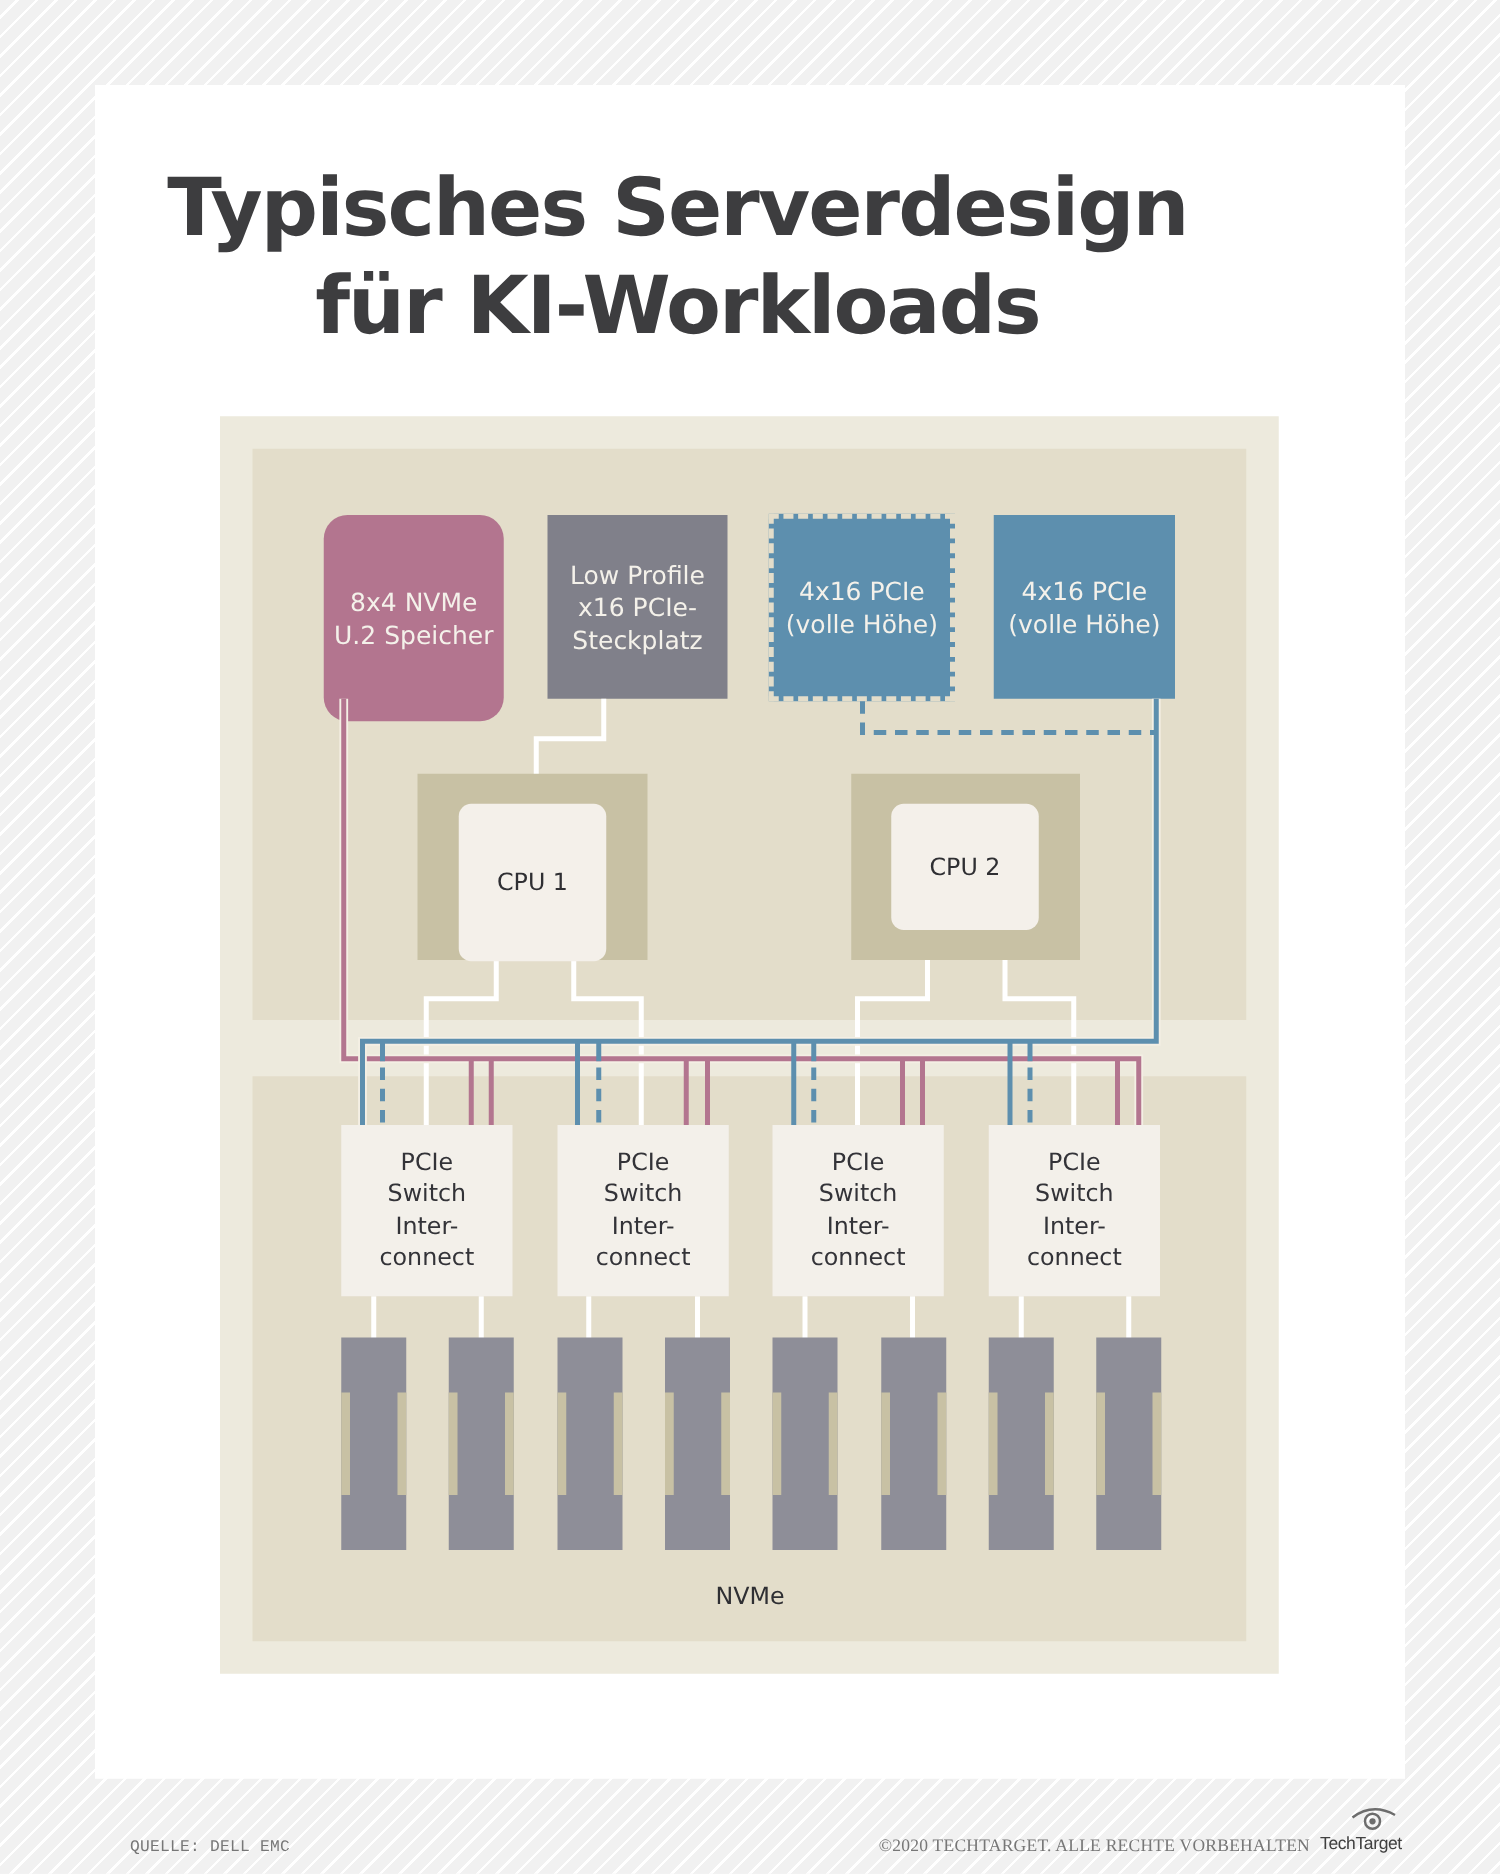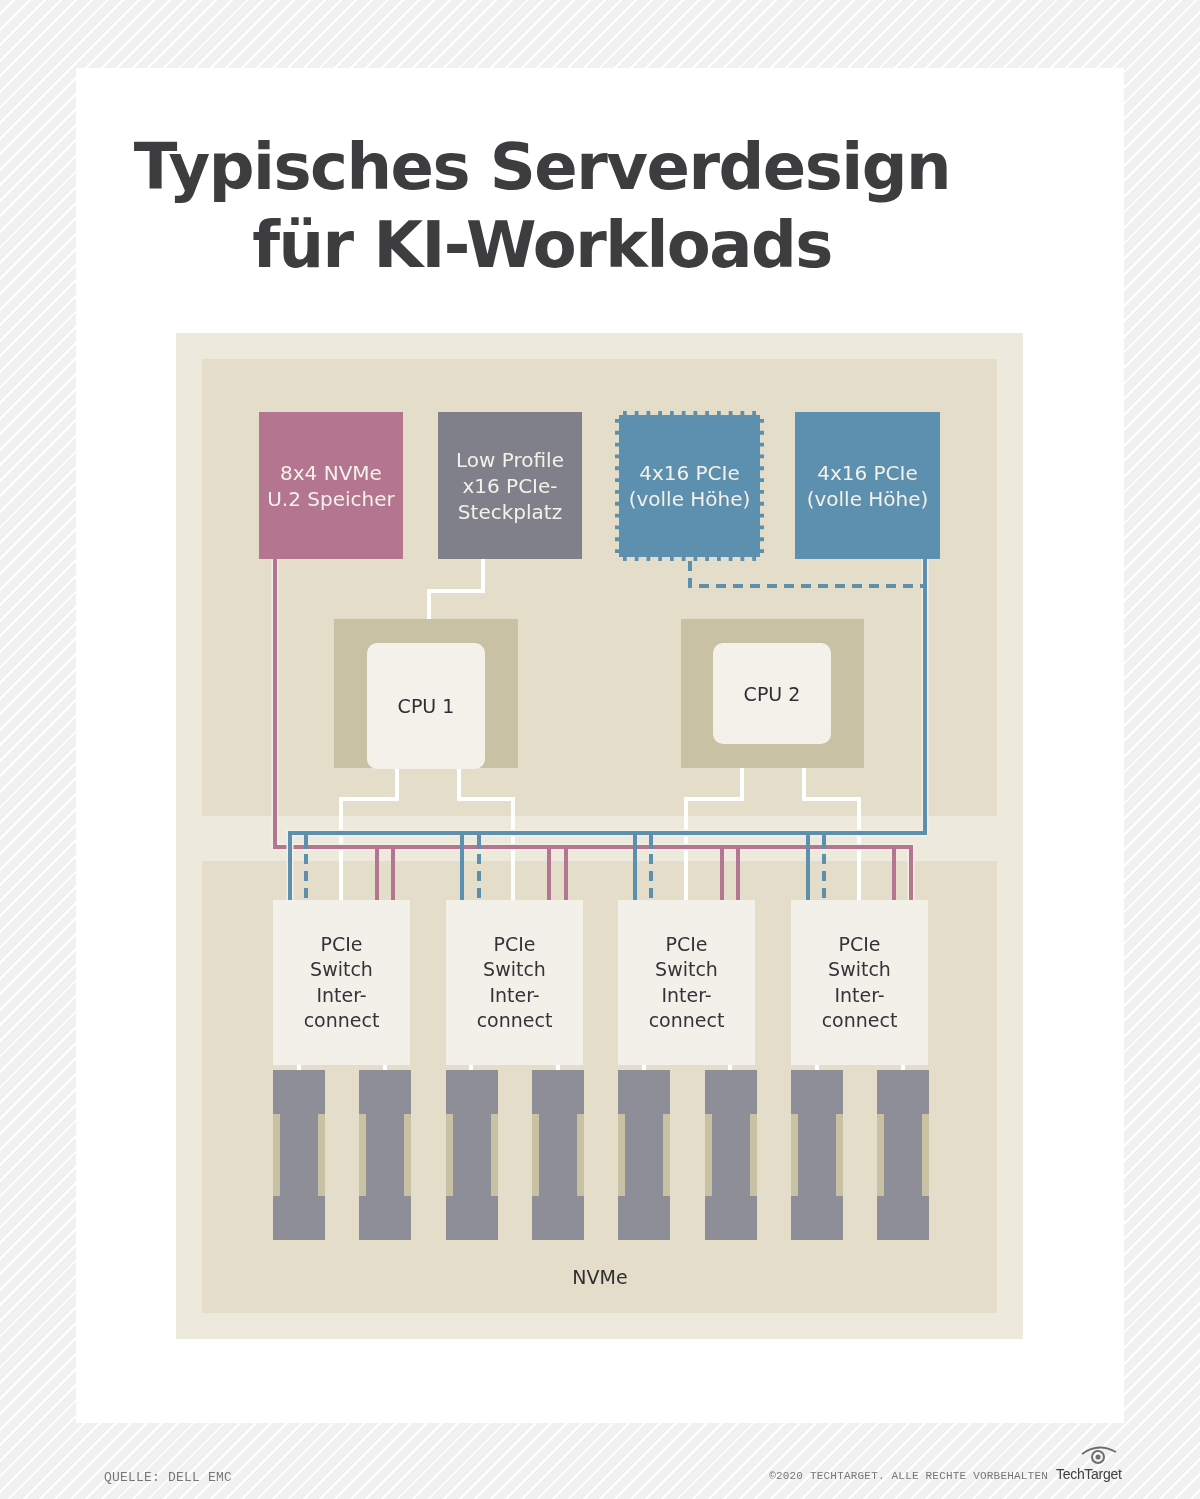--- a/index.html
+++ b/index.html
@@ -43,42 +43,42 @@
   }
   .cpu-sock {
     position: absolute; background: #c8c1a4;
   }
   .cpu-core {
     position: absolute; background: #f4f0ea; border-radius: 10px;
     display: flex; align-items: center; justify-content: center;
     color: #2f2f33; font-size: 19px; font-family: "DejaVu Sans", sans-serif;
   }
   .switch {
-    position: absolute; width: 137px; height: 165px; background: #f3f0ea;
+    position: absolute; width: 137px; height: 137px; background: #f3f0ea;
     display: flex; align-items: center; justify-content: center; text-align: center;
     color: #333338; font-size: 19px; line-height: 25.5px; white-space: pre-line;
     font-family: "DejaVu Sans", sans-serif;
   }
   .gpu {
     position: absolute; width: 52px; height: 170px; background: #8e8e98;
   }
   .gpu .notch { position: absolute; top: 44px; width: 7px; height: 82px; background: #c8c1a4; }
   .gpu .notch.l { left: 0; }
   .gpu .notch.r { right: 0; }
   .gpus-label {
     position: absolute; left: 500px; top: 1266px; width: 200px; text-align: center;
     color: #2f2f33; font-size: 19px; font-family: "DejaVu Sans", sans-serif;
   }
   .footer-left {
     position: absolute; left: 76px; top: 1470px; font-size: 13px; color: #777;
     letter-spacing: 0.2px; font-family: Liberation Mono, monospace; padding-left: 28px;
   }
   .footer-right {
-    position: absolute; right: 152px; top: 1470px; font-size: 11px; color: #777;
-    letter-spacing: 0.2px; font-family: Liberation Mono, monospace;
+    position: absolute; right: 152px; top: 1470px; font-size: 14px; color: #777;
+    letter-spacing: 0.2px; font-family: Liberation Serif, serif;
   }
   .logo {
     position: absolute; left: 1056px; top: 1442px; width: 70px; height: 40px;
   }
   .logo-text {
     position: absolute; left: 0; bottom: 0; font-size: 14px; color: #404040;
     font-family: Liberation Sans, sans-serif; letter-spacing: -0.3px;
   }
 </style>
 </head>
@@ -88,21 +88,21 @@
 
 <div class="title">
   <div>Typisches Serverdesign</div>
   <div>für KI-Workloads</div>
 </div>
 
 <div class="chassis"></div>
 <div class="board" style="left:202px;top:359px;width:795px;height:457px;"></div>
 <div class="board" style="left:202px;top:861px;width:795px;height:452px;"></div>
 
-<div class="block nvme" style="left:259px;top:412px;width:144px;height:147px;">8x4 NVMe
+<div class="block nvme" style="left:259px;top:412px;width:144px;height:165px;border-radius:19px;">8x4 NVMe
 U.2 Speicher</div>
 <div class="block lowprof" style="left:438px;top:412px;width:144px;height:147px;">Low Profile
 x16 PCIe-
 Steckplatz</div>
 <div class="block pcie-dashed" style="left:615px;top:411px;width:149px;height:150px;">4x16 PCIe
 (volle Höhe)</div>
 <div class="block pcie-full" style="left:795px;top:412px;width:145px;height:147px;">4x16 PCIe
 (volle Höhe)</div>
 
 <svg class="wires" viewBox="0 0 1200 1499">

